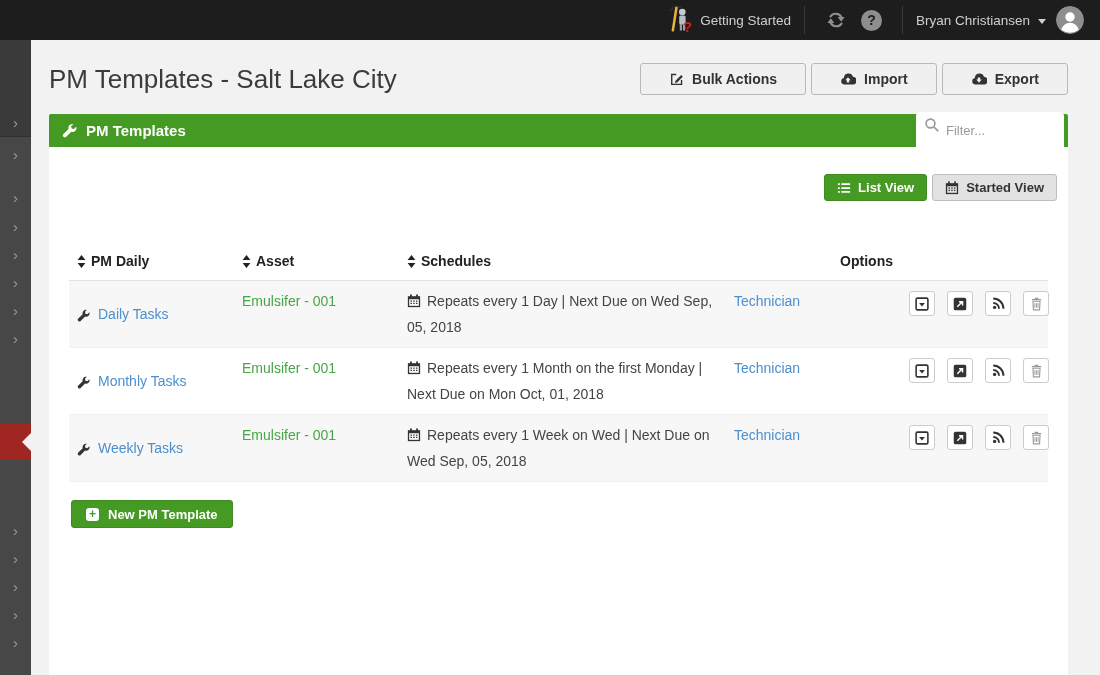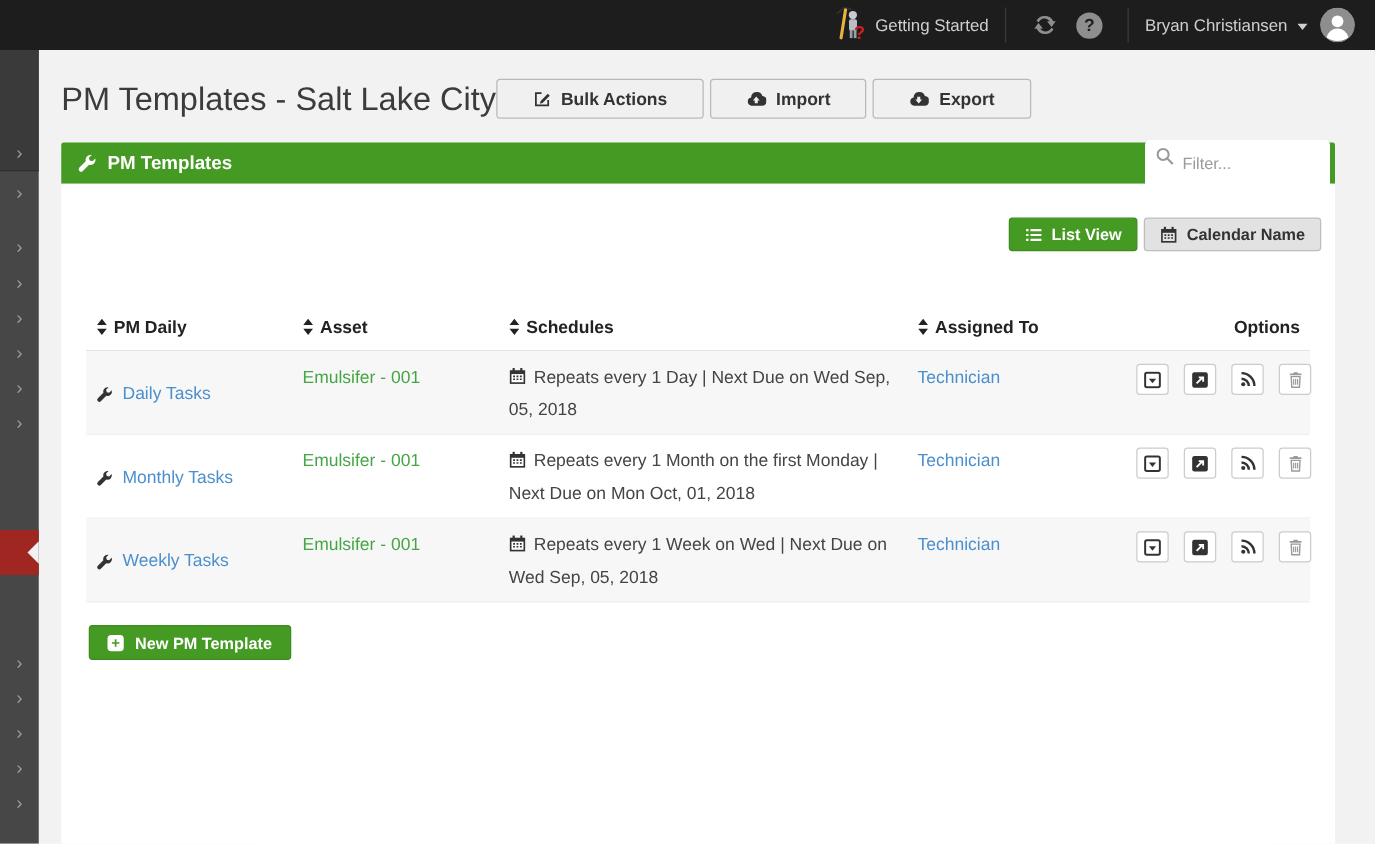--- a/index.html
+++ b/index.html
@@ -48,21 +48,21 @@
   }
   .side-active .notch {
     position:absolute; right:0; top:50%; transform:translateY(-50%);
     width:0; height:0;
     border-top:9px solid transparent; border-bottom:9px solid transparent;
     border-right:9px solid var(--page-bg,#f2f2f2);
   }
 
   
   .main { position:absolute; left:31px; top:40px; width:1069px; height:635px; padding:0 32px 0 18px; }
-  .page-head { display:flex; align-items:center; justify-content:flex-start; margin-top:21px; height:36px; }
+  .page-head { display:flex; align-items:center; justify-content:space-between; margin-top:21px; height:36px; }
   .page-title { font-size:26px; font-weight:300; color:#3b3b3b; }
   .head-actions { display:flex; gap:5px; }
   .btn-default {
     display:inline-flex; align-items:center; gap:8px;
     background:#f0f0f0; border:1px solid #b9b9b9; border-radius:3px;
     color:#333; font-size:14px; font-weight:600; font-family:inherit;
     height:32px; padding:0 28px; cursor:pointer;
   }
   .btn-default svg { display:block; }
 
@@ -251,21 +251,21 @@
           <span>List View</span>
         </button>
         <button class="btn-view inactive">
           <svg width="14" height="14" viewBox="0 0 16 16">
             <rect x="1" y="2.5" width="14" height="12.5" fill="currentColor"></rect>
             <rect x="3.5" y="0.5" width="2" height="3.5" fill="currentColor"></rect>
             <rect x="10.5" y="0.5" width="2" height="3.5" fill="currentColor"></rect>
             <rect x="2.5" y="6" width="11" height="7.5" fill="#e2e2e2"></rect>
             <path fill="currentColor" d="M4 7.3h1.7v1.5H4zM7.1 7.3h1.7v1.5H7.1zM10.2 7.3h1.7v1.5h-1.7zM4 10h1.7v1.5H4zM7.1 10h1.7v1.5H7.1zM10.2 10h1.7v1.5h-1.7z"></path>
           </svg>
-          <span>Calendar Name</span>
+          <span>Started View</span>
         </button>
       </div>
 
       <div class="pm-table">
 
         <div class="t-row t-head">
           <div class="cell">
             <svg width="9" height="13" viewBox="0 0 9 13">
                 <path fill="#222" d="M4.5 0 8.4 5H.6zM4.5 13 .6 8h7.8z"></path>
               </svg>
@@ -275,26 +275,20 @@
             <svg width="9" height="13" viewBox="0 0 9 13">
                 <path fill="#222" d="M4.5 0 8.4 5H.6zM4.5 13 .6 8h7.8z"></path>
               </svg>
             <span>Asset</span>
           </div>
           <div class="cell">
             <svg width="9" height="13" viewBox="0 0 9 13">
                 <path fill="#222" d="M4.5 0 8.4 5H.6zM4.5 13 .6 8h7.8z"></path>
               </svg>
             <span>Schedules</span>
-          </div>
-          <div class="cell">
-            <svg width="9" height="13" viewBox="0 0 9 13">
-                <path fill="#222" d="M4.5 0 8.4 5H.6zM4.5 13 .6 8h7.8z"></path>
-              </svg>
-            <span>Assigned To</span>
           </div>
           <div class="cell opt">
             <span>Options</span>
           </div>
         </div>
 
         <div class="t-row body-row striped">
           <div class="cell name-cell">
             <span class="w-ico">
               <svg width="13" height="13" viewBox="0 0 16 16">

